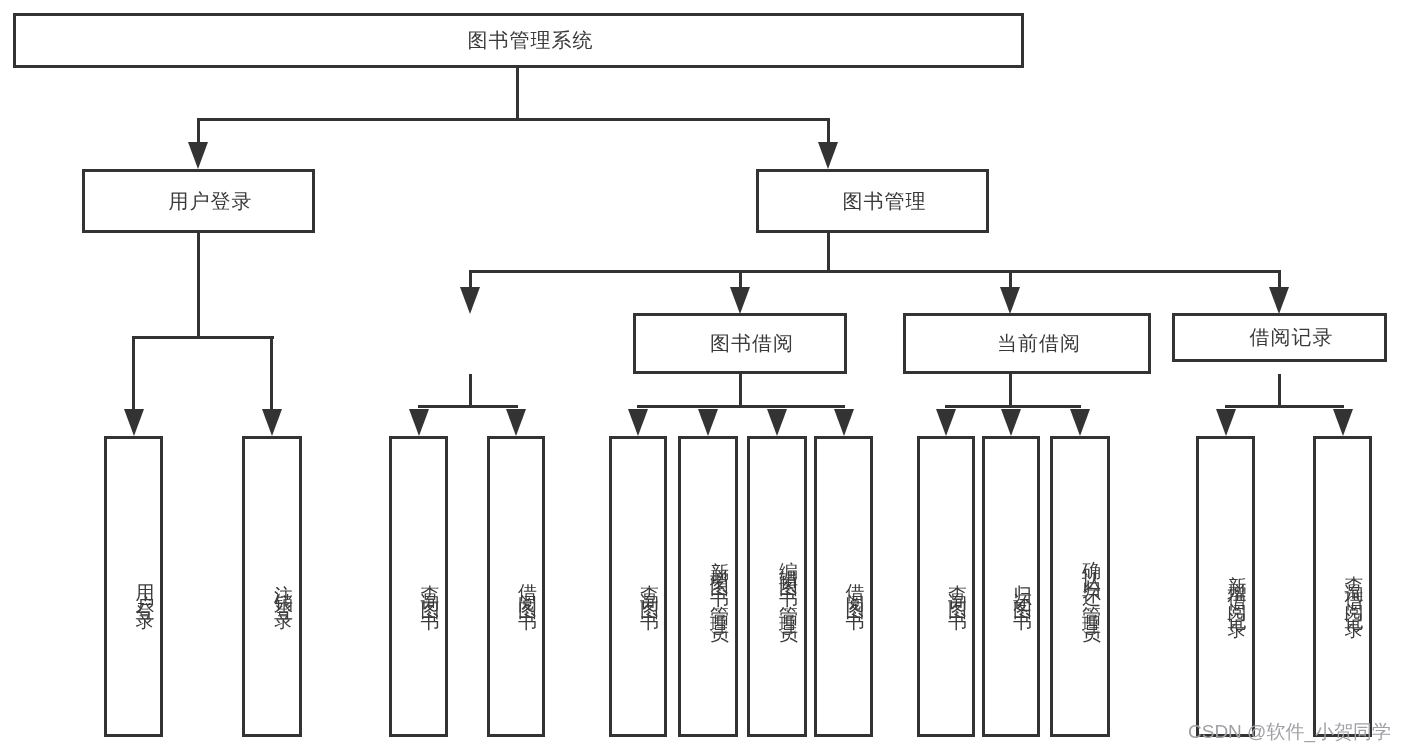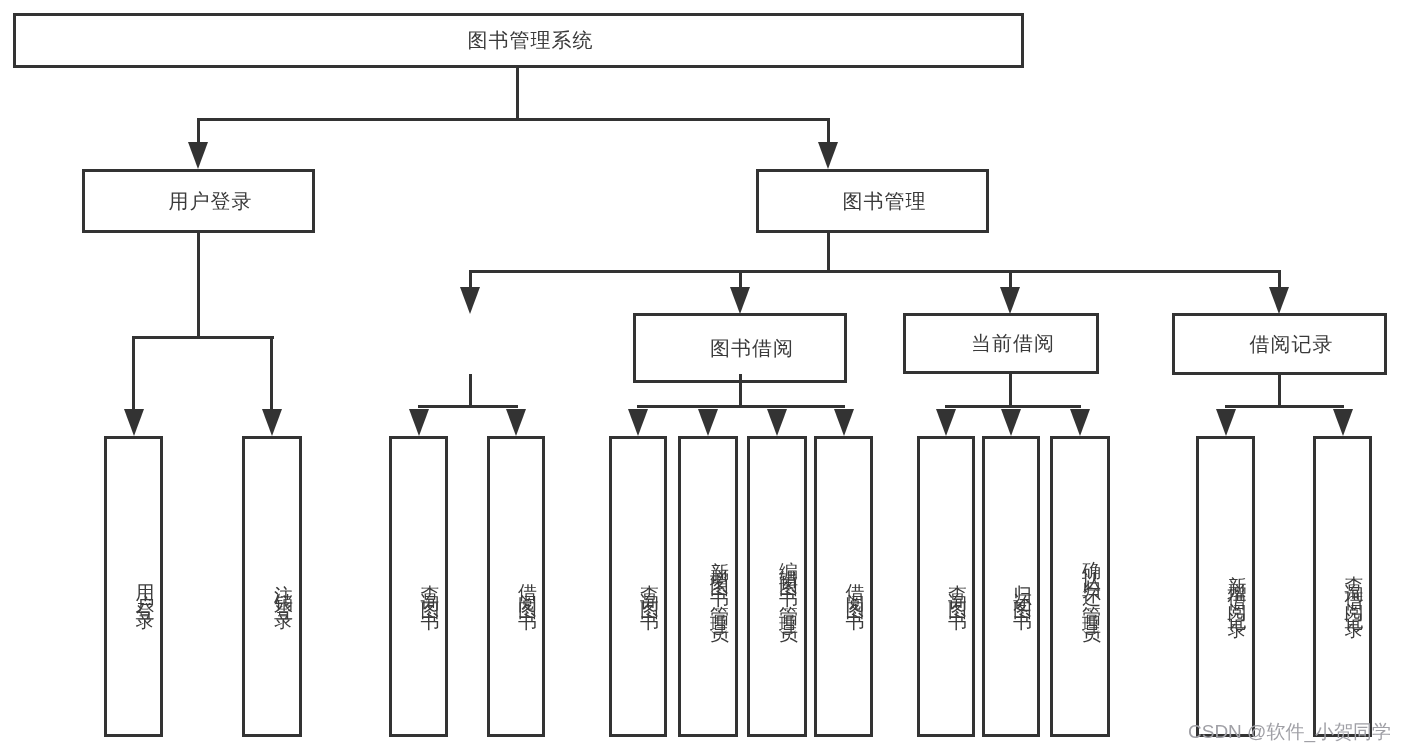--- a/index.html
+++ b/index.html
@@ -64,23 +64,23 @@
   <div class="hline" style="left:469px;top:270px;width:812px;height:3px;"></div>
   <div class="vline" style="left:469px;top:270px;width:3px;height:19px;"></div>
   <div class="arr" style="left:460px;top:287px;"></div>
   <div class="vline" style="left:739px;top:270px;width:3px;height:19px;"></div>
   <div class="arr" style="left:730px;top:287px;"></div>
   <div class="vline" style="left:1009px;top:270px;width:3px;height:19px;"></div>
   <div class="arr" style="left:1000px;top:287px;"></div>
   <div class="vline" style="left:1278px;top:270px;width:3px;height:19px;"></div>
   <div class="arr" style="left:1269px;top:287px;"></div>
 
-  <div class="box" style="left:633px;top:313px;width:214px;height:70px;">图书借阅</div>
-  <div class="box" style="left:903px;top:313px;width:196px;height:61px;font-family:Liberation Serif, serif;">当前借阅</div>
-  <div class="box" style="left:1172px;top:313px;width:215px;height:62px;">借阅记录</div>
+  <div class="box" style="left:633px;top:313px;width:214px;height:61px;">图书借阅</div>
+  <div class="box" style="left:903px;top:313px;width:248px;height:61px;font-family:Liberation Serif, serif;">当前借阅</div>
+  <div class="box" style="left:1172px;top:313px;width:215px;height:49px;">借阅记录</div>
 
   <div class="vline" style="left:469px;top:374px;width:3px;height:33px;"></div>
   <div class="hline" style="left:418px;top:405px;width:100px;height:3px;"></div>
   <div class="arr" style="left:409px;top:409px;"></div>
   <div class="arr" style="left:506px;top:409px;"></div>
 
   <div class="vline" style="left:739px;top:374px;width:3px;height:33px;"></div>
   <div class="hline" style="left:637px;top:405px;width:208px;height:3px;"></div>
   <div class="arr" style="left:628px;top:409px;"></div>
   <div class="arr" style="left:698px;top:409px;"></div>

